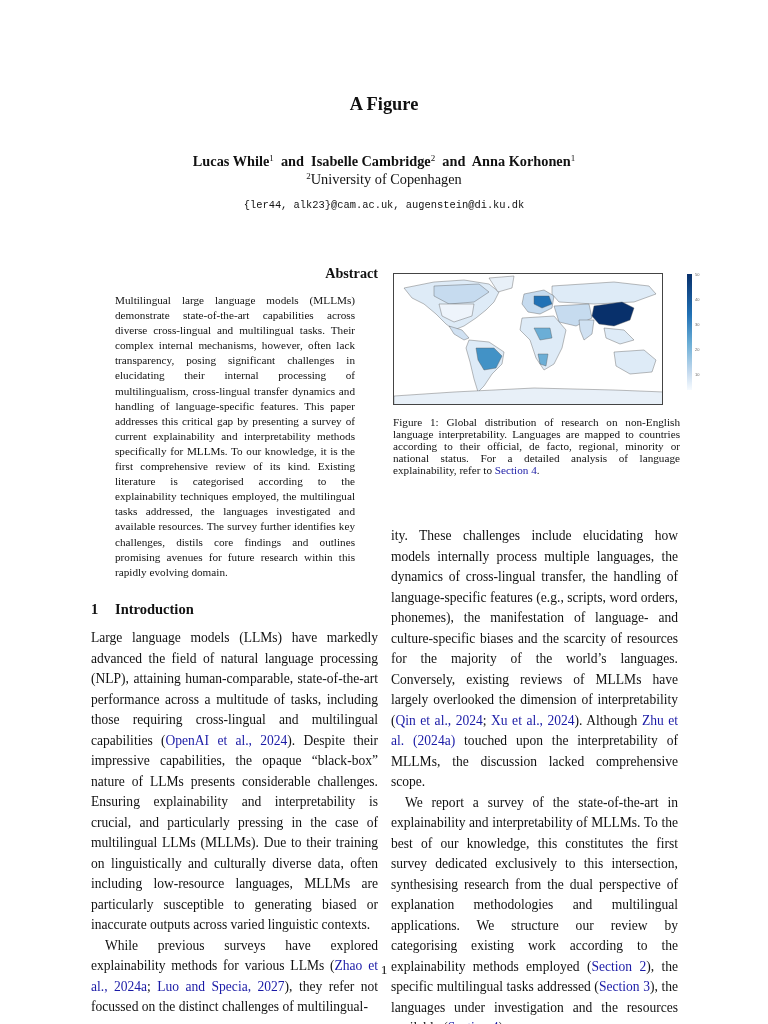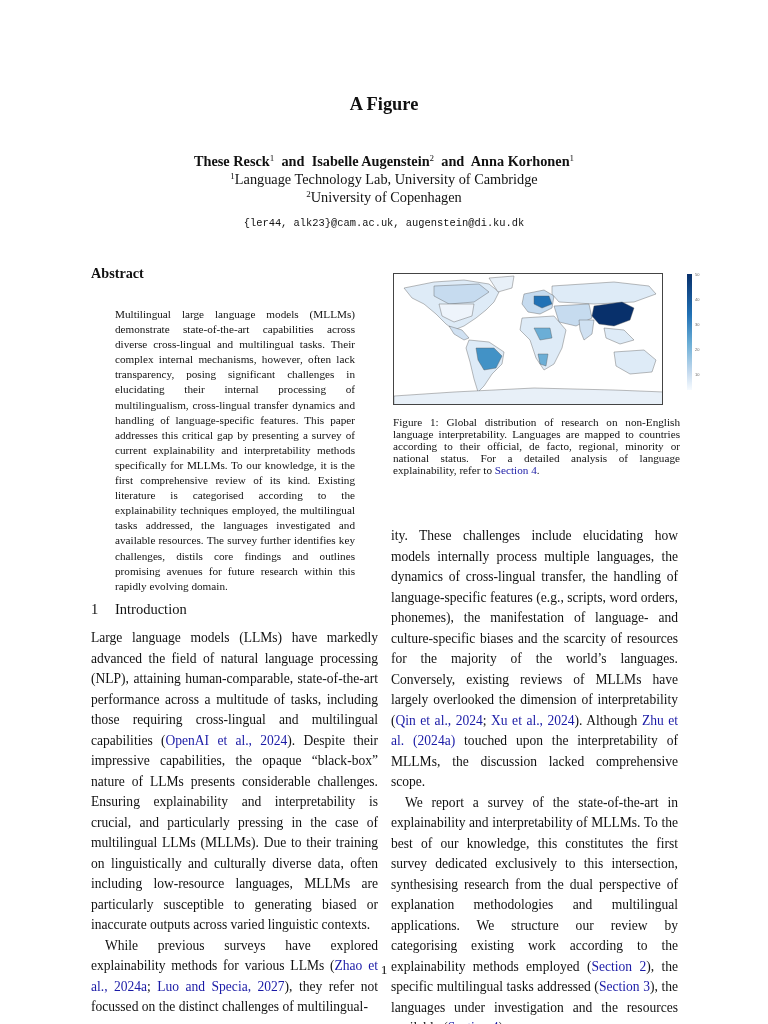--- a/index.html
+++ b/index.html
@@ -8,25 +8,25 @@
   .title { position: absolute; left: 60px; width: 648px; top: 93px; text-align: center;
            font-weight: bold; font-size: 18.4px; line-height: 22px; }
   .authors { position: absolute; left: 60px; width: 648px; top: 152px; text-align: center;
              font-size: 14.3px; line-height: 18px; }
   .authors .names { font-weight: bold; }
   .authors sup { font-size: 9px; vertical-align: 5px; line-height: 0; font-weight: normal; }
   .email { font-family: "Liberation Mono", "DejaVu Sans Mono", monospace; font-size: 10.4px; margin-top: 8px; }
   .col { position: absolute; font-size: 13.55px; line-height: 20.5px; text-align: justify; }
   .colL { left: 91px; width: 287px; }
   .colR { left: 391px; width: 287px; }
-  .abstract-h { position: absolute; left: 91px; width: 287px; top: 265px; text-align: left;
+  .abstract-h { position: absolute; left: 91px; width: 287px; top: 265px; text-align: right;
                 font-weight: bold; font-size: 14.2px; }
-  .abstract { position: absolute; left: 115px; width: 240px; top: 307px; font-size: 11.2px;
+  .abstract { position: absolute; left: 115px; width: 240px; top: 293px; font-size: 11.2px;
               line-height: 15.1px; text-align: justify; }
-  .sec-h { position: absolute; left: 91px; top: 601px; font-weight: normal; font-size: 14.5px; }
+  .sec-h { position: absolute; left: 91px; top: 601px; font-weight: bold; font-size: 14.5px; }
   .sec-h .num { display: inline-block; width: 24px; }
   p { margin: 0; }
   .indent { text-indent: 14px; }
   a, .link { color: #1a1aa6; text-decoration: none; }
   .fig { position: absolute; left: 393px; top: 270px; width: 288px; height: 136px; }
   .map { position: absolute; left: 0; top: 3px; width: 270px; height: 132px; border: 1px solid #444;
          background: #ffffff; box-sizing: border-box; overflow: hidden; }
   .colorbar { position: absolute; left: 294px; top: 4px; width: 5px; height: 116px;
               background: linear-gradient(to bottom, #08306b, #2171b5 35%, #6baed6 60%, #c6dbef 85%, #f7fbff); }
   .cb-tick { position: absolute; left: 302px; font-family: "Liberation Sans", sans-serif; font-size: 4px; color: #666; }
@@ -36,27 +36,26 @@
 </style>
 </head>
 <body>
 
 <div class="title">
   <div>A Figure</div>
 </div>
 
 <div class="authors">
   <div class="names">
-    <span>These Resck</span><sup>1</sup>
+    <span>Lucas While</span><sup>1</sup>
     &nbsp;<span>and</span>&nbsp;
-    <span>Isabelle Augenstein</span><sup>2</sup>
+    <span>Isabelle Cambridge</span><sup>2</sup>
     &nbsp;<span>and</span>&nbsp;
     <span>Anna Korhonen</span><sup>1</sup>
   </div>
-  <div><sup>1</sup><span>Language Technology Lab, University of Cambridge</span></div>
   <div><sup>2</sup><span>University of Copenhagen</span></div>
   <div class="email">{ler44, alk23}@cam.ac.uk, augenstein@di.ku.dk</div>
 </div>
 
 <div class="abstract-h">Abstract</div>
 <div class="abstract">Multilingual large language models (MLLMs) demonstrate state-of-the-art capabilities across diverse cross-lingual and multilingual tasks. Their complex internal mechanisms, however, often lack transparency, posing significant challenges in elucidating their internal processing of multilingualism, cross-lingual transfer dynamics and handling of language-specific features. This paper addresses this critical gap by presenting a survey of current explainability and interpretability methods specifically for MLLMs. To our knowledge, it is the first comprehensive review of its kind. Existing literature is categorised according to the explainability techniques employed, the multilingual tasks addressed, the languages investigated and available resources. The survey further identifies key challenges, distils core findings and outlines promising avenues for future research within this rapidly evolving domain.</div>
 
 <div class="sec-h">
   <span class="num">1</span><span>Introduction</span>
 </div>

